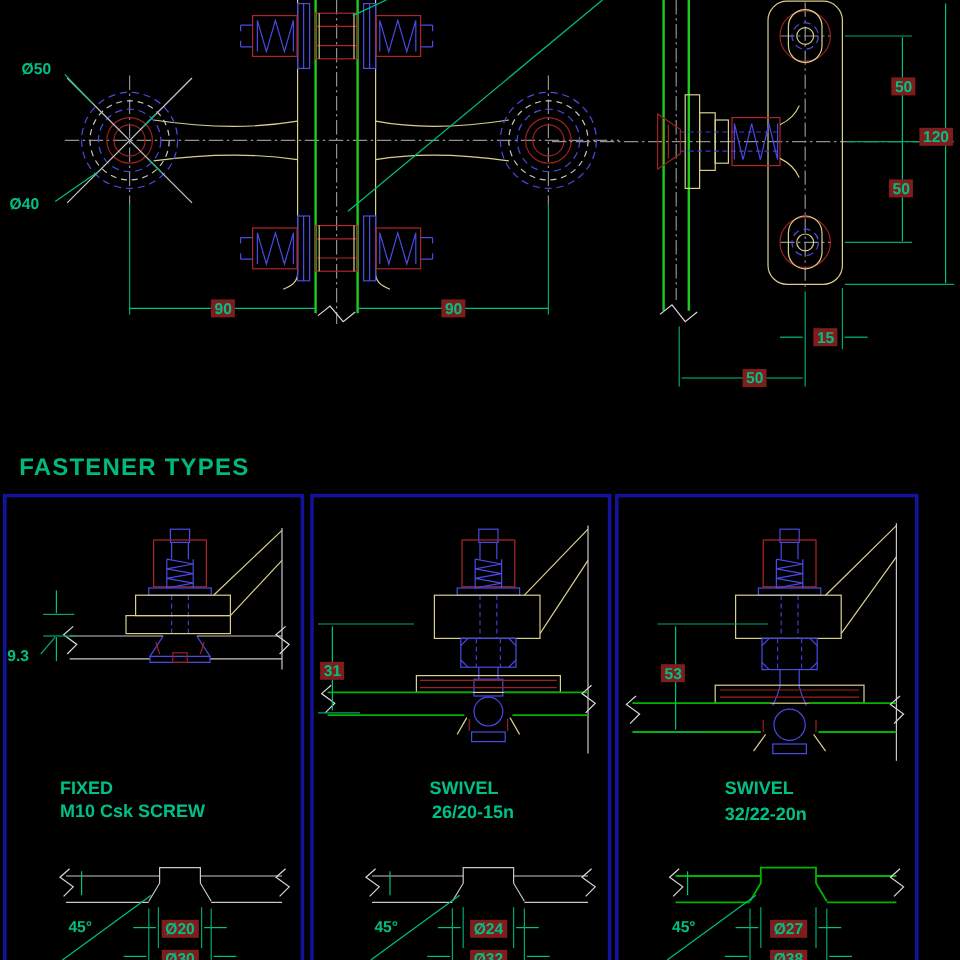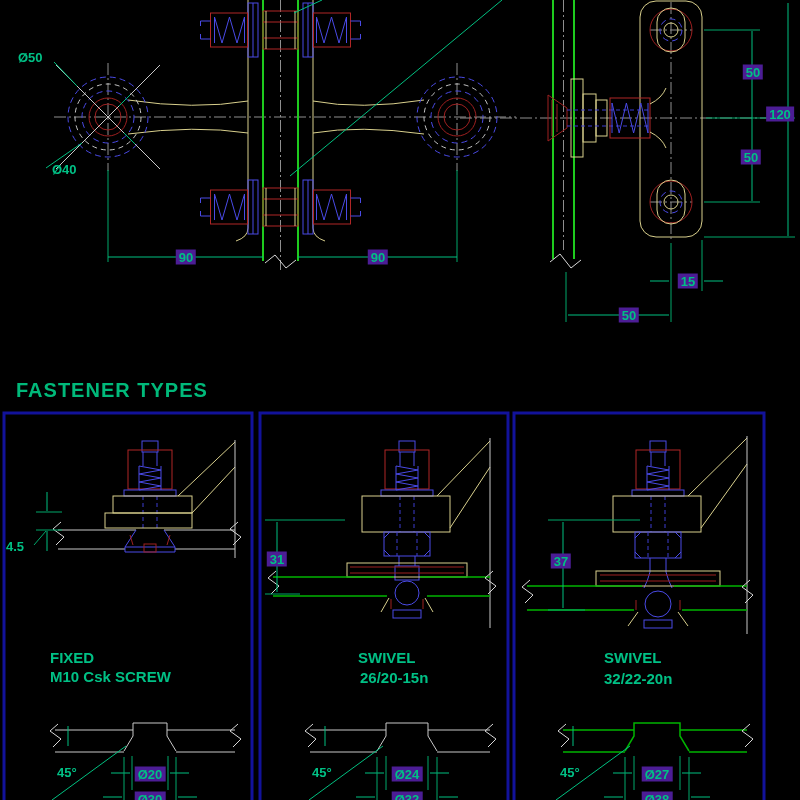--- a/index.html
+++ b/index.html
@@ -16,21 +16,21 @@
   .red2{stroke:#b02626;stroke-width:1;}
   .yel{stroke:#d9d08d;stroke-width:1;}
   .grn{stroke:#00c080;stroke-width:1;}
   .grnthin{stroke:#00a86b;stroke-width:1;}
   .glass{stroke:#1ecb1e;stroke-width:2;}
   .glass2{stroke:#00b400;stroke-width:1.5;}
   .wht{stroke:#c8c8c8;stroke-width:1;}
   .brk{stroke:#d8d8d8;stroke-width:1;}
   .pnl{stroke:#12129a;stroke-width:3;}
   .t{position:absolute;white-space:nowrap;color:#00c085;font-weight:bold;font-size:13px;}
-  .ctr{transform:translate(-50%,-50%);background:#4c1d95;padding:0 3px;}
+  .ctr{transform:translate(-50%,-50%);background:#7f1d1d;padding:0 3px;}
   .lbl{font-size:15px;margin-top:13px;}
   .ttl{font-size:20px;letter-spacing:1px;color:#00b97a;}
 </style>
 </head>
 <body>
 
 <div id="stage">
 
 <svg width="800" height="800" viewBox="0 0 800 800">
   <defs>
@@ -313,46 +313,46 @@
       <line x1="701" y1="773" x2="682" y2="773" class="grn" marker-end="url(#arw)"></line>
       <line x1="625" y1="757" x2="625" y2="800" class="grnthin"></line>
       <line x1="689" y1="757" x2="689" y2="800" class="grnthin"></line>
       <line x1="604" y1="797" x2="623" y2="797" class="grn" marker-end="url(#arw)"></line>
       <line x1="710" y1="797" x2="691" y2="797" class="grn" marker-end="url(#arw)"></line>
     </g>
   </g>
 </svg>
 
 <div class="t" style="left:18px;top:50px;">Ø50</div>
-<div class="t" style="left:8px;top:162px;margin-left:44px;">Ø40</div>
+<div class="t" style="left:8px;top:162px;">Ø40</div>
 <div class="t ctr" style="left:186px;top:257px;">90</div>
 <div class="t ctr" style="left:378px;top:257px;">90</div>
 
 <div class="t ctr" style="left:753px;top:72px;">50</div>
 <div class="t ctr" style="left:780px;top:114px;">120</div>
 <div class="t ctr" style="left:751px;top:157px;">50</div>
 <div class="t ctr" style="left:688px;top:281px;">15</div>
 <div class="t ctr" style="left:629px;top:315px;">50</div>
 
 <div class="t ttl" style="left:16px;top:379px;">FASTENER TYPES</div>
 
-<div class="t" style="left:6px;top:539px;">4.5</div>
+<div class="t" style="left:6px;top:539px;">9.3</div>
 <div class="t lbl" style="left:50px;top:636px;">FIXED</div>
 <div class="t lbl" style="left:50px;top:655px;text-align:center;">M10 Csk SCREW</div>
 <div class="t" style="left:57px;top:765px;">45°</div>
 <div class="t ctr" style="left:150px;top:774px;">Ø20</div>
 <div class="t ctr" style="left:150px;top:799px;">Ø30</div>
 
 <div class="t ctr" style="left:277px;top:559px;">31</div>
 <div class="t lbl" style="left:358px;top:636px;">SWIVEL</div>
 <div class="t lbl" style="left:360px;top:656px;">26/20-15n</div>
 <div class="t" style="left:312px;top:765px;">45°</div>
 <div class="t ctr" style="left:407px;top:774px;">Ø24</div>
 <div class="t ctr" style="left:407px;top:799px;">Ø32</div>
 
-<div class="t ctr" style="left:561px;top:561px;">37</div>
+<div class="t ctr" style="left:561px;top:561px;">53</div>
 <div class="t lbl" style="left:604px;top:636px;">SWIVEL</div>
 <div class="t lbl" style="left:604px;top:657px;">32/22-20n</div>
 <div class="t" style="left:560px;top:765px;">45°</div>
 <div class="t ctr" style="left:657px;top:774px;">Ø27</div>
 <div class="t ctr" style="left:657px;top:799px;">Ø38</div>
 
 </div>
 
 </body></html>

